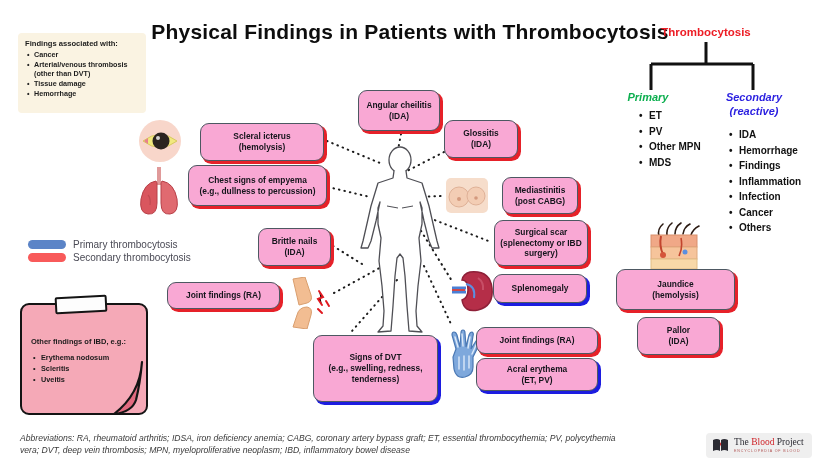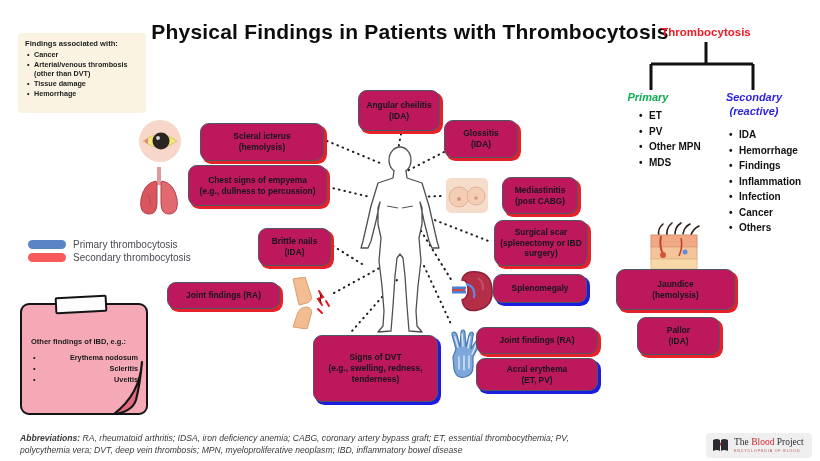--- a/index.html
+++ b/index.html
@@ -32,40 +32,40 @@
   .tree-list li::before { content:"•"; position:absolute; left:2px; }
   .plist { left:637px; top:110px; width:75px; }
   .slist { left:727px; top:129px; width:85px; }
 
   
   .legend-row { display:flex; align-items:center; height:13px; }
   .pill { width:38px; height:9px; border-radius:5px; margin-right:7px; }
   .legend-label { font-size:10px; color:#4a4a55; }
 
   
-  .fbox { position:absolute; background:#be185d; border:1.4px solid #4d5862; border-radius:9px;
+  .fbox { position:absolute; background:#f9a8d4; border:1.4px solid #4d5862; border-radius:9px;
           display:flex; flex-direction:column; align-items:center; justify-content:center;
           font-size:8.4px; font-weight:bold; color:#15151c; text-align:center; line-height:1.3; padding:2px 3px; }
   .fbox.red  { box-shadow:2.5px 2.5px 0 0.5px #e62129; }
   .fbox.blue { box-shadow:2.5px 2.5px 0 0.5px #1c1ce0; }
 
   
   .note { left:20px; top:303px; width:128px; height:112px; background:#f5a9b7;
           border:2.4px solid #141414; border-radius:9px; padding:32px 8px 8px 9px; color:#1a1a1a; }
   .note h3 { font-size:7.5px; font-weight:bold; margin-bottom:7px; }
-  .note ul { list-style:none;text-align:right; }
+  .note ul { list-style:none; }
   .note li { font-size:7.3px; font-weight:bold; padding-left:10px; position:relative; line-height:1.5; }
   .note li::before { content:"•"; position:absolute; left:2px; }
   .tape { left:55px; top:296px; width:52px; height:17px; background:#fdfdfd;
           border:2px solid #141414; transform:rotate(-3deg); border-radius:2px; }
 
   
   .abbr { left:20px; top:432px; width:600px; font-size:8.6px; font-style:italic;
           color:#3a3a3a; line-height:1.45; }
-  .abbr b { font-weight:bold; }
+  .abbr b { font-weight:normal; }
 
   .logo { left:706px; top:433px; width:106px; height:25px; background:#efefef; border-radius:4px;
           display:flex; align-items:center; padding:0 6px; }
   .logo-text { display:flex; flex-direction:column; margin-left:5px; }
   .logo-name { font-family:"Liberation Serif", serif; font-size:9.5px; font-weight:normal; color:#2b2b33; line-height:1; }
   .logo-name .red { color:#cf2127; }
   .logo-tag { font-size:3.6px; letter-spacing:0.9px; color:#b05050; margin-top:1.5px; }
 
   svg { display:block; }
 </style>

